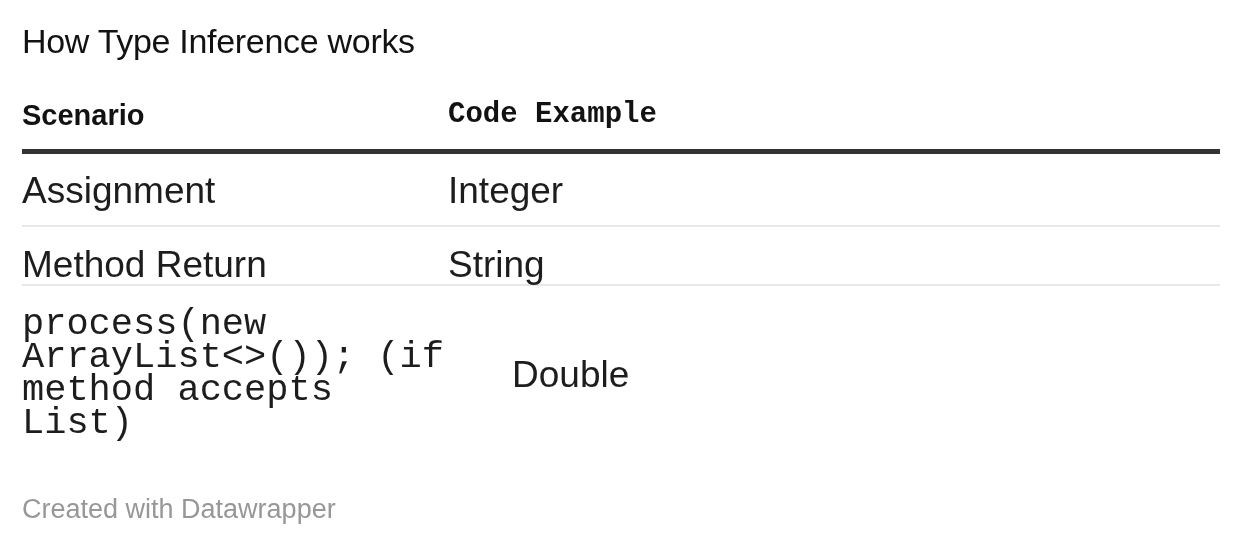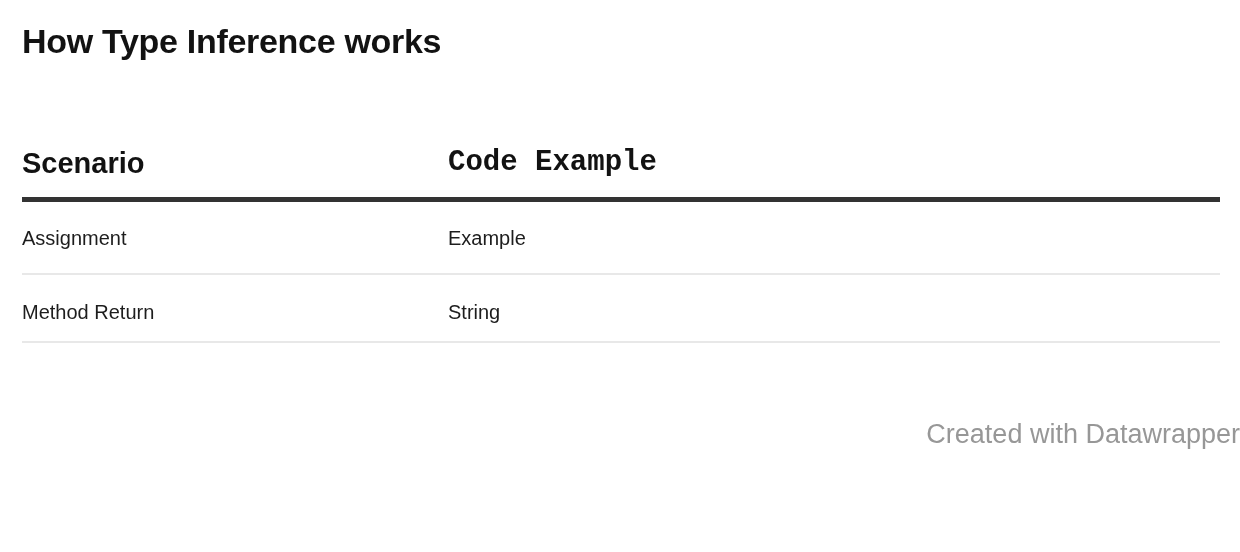--- a/index.html
+++ b/index.html
@@ -11,91 +11,92 @@
     width: 1240px;
     height: 552px;
     overflow: hidden;
     font-family: "Liberation Sans", sans-serif;
     color: #1d1d1d;
     position: relative;
   }
   .title {
     margin: 20px 22px 0 22px;
     font-size: 34px;
-    font-weight: bold;
+    font-weight: normal;
     line-height: 42px;
     letter-spacing: -0.3px;
     color: #121212;
   }
   .table {
-    margin: 84px 20px 0 22px;
+    margin: 36px 20px 0 22px;
     width: 1198px;
   }
   .row {
     display: flex;
     align-items: center;
-    font-size: 20px;
+    font-size: 37px;
     line-height: 33px;
   }
   .header-row {
     font-size: 29px;
     font-weight: bold;
     line-height: 34px;
     padding: 0 0 17px 0;
     border-bottom: 5px solid #333333;
     color: #121212;
   }
   .col-scenario { width: 426px; flex: 0 0 auto; }
   .col-code     { width: 490px; flex: 0 0 auto; padding-right: 62px; box-sizing: border-box; font-family: Liberation Mono, monospace; }
   .col-type     { width: 282px; flex: 0 0 auto; }
   .body-row-1 {
     padding: 20px 0 18px 0;
     border-bottom: 2px solid #e8e8e8;
   }
   .body-row-2 {
-    padding: 21px 0 12px 0;
+    padding: 21px 0 3px 0;
     border-bottom: 2px solid #e8e8e8;
   }
   .body-row-3 {
     padding: 22px 0 18px 0;
   }
   .footer {
     margin: 35px 0 0 22px;
     font-size: 27px;
     line-height: 32px;
     color: #979797;
-    text-align: right;
   }
   .footer a {
     color: #979797;
     text-decoration: none;
   }
 </style>
 </head>
 <body>
 
 <div class="title">How Type Inference works</div>
 
 <div class="table">
 
   <div class="row header-row">
     <div class="col-scenario">Scenario</div>
     <div class="col-code">Code Example</div>
   </div>
 
   <div class="row body-row-1">
     <div class="col-scenario">Assignment</div>
-    <div class="col-type">Example</div>
+    <div class="col-type">Integer</div>
   </div>
 
   <div class="row body-row-2">
     <div class="col-scenario">Method Return</div>
     <div class="col-type">String</div>
   </div>
 
   <div class="row body-row-3">
+    <div class="col-code">process(new ArrayList&lt;&gt;()); (if method accepts List)</div>
+    <div class="col-type">Double</div>
   </div>
 
 </div>
 
 <div class="footer">
   <a href="#">Created with Datawrapper</a>
 </div>
 
 </body></html>

